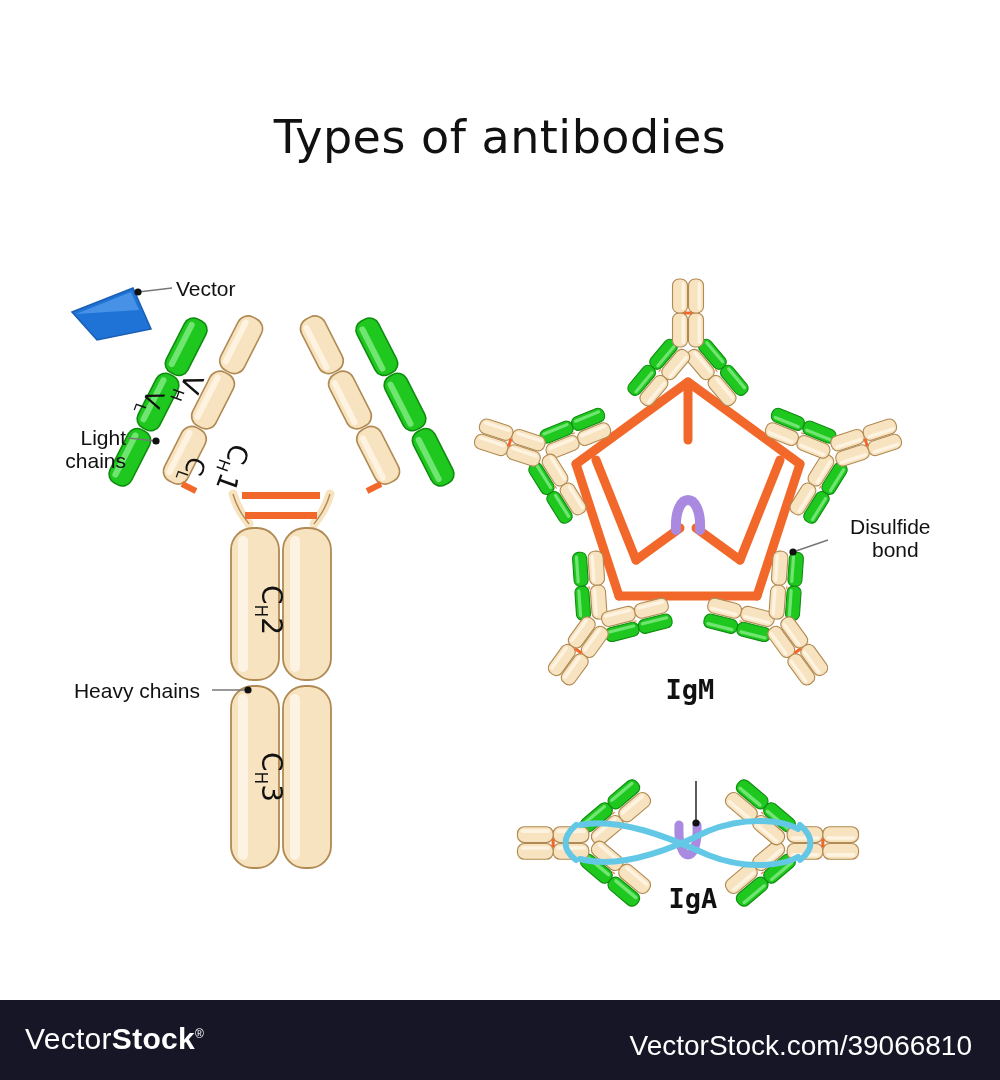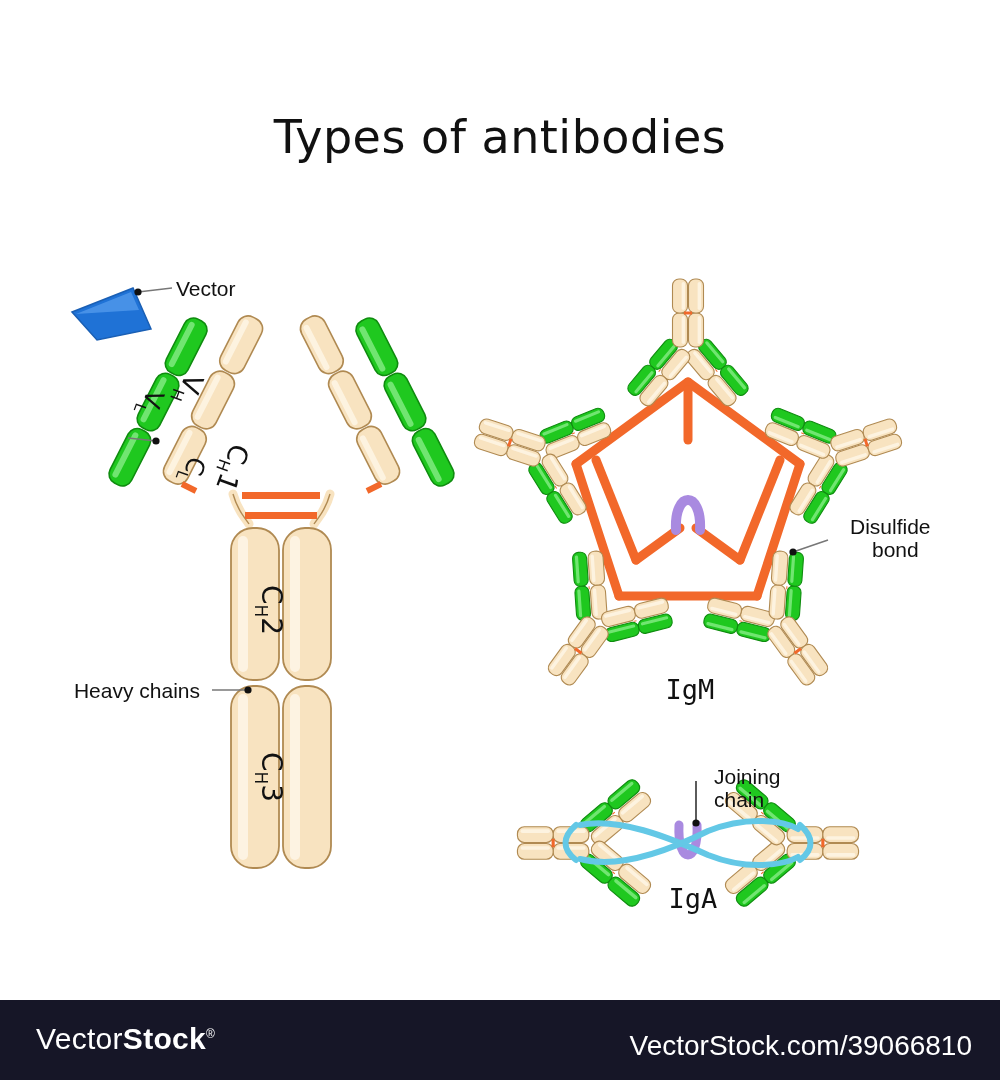--- a/index.html
+++ b/index.html
@@ -13,34 +13,34 @@
   #stage{position:absolute;left:0;top:0;width:1000px;height:1080px;}
   svg.layer{position:absolute;left:0;top:0;width:1000px;height:1080px;}
   .title{
     position:absolute;left:0;top:82px;width:1000px;text-align:center;
     font-family:"DejaVu Sans",sans-serif;
     font-size:46px;color:#111111;letter-spacing:.5px;margin-top:28px;
   }
   .caption{
     position:absolute;text-align:center;
     font-family:"DejaVu Sans Mono","Liberation Mono",monospace;
-    font-size:27px;color:#111111;font-weight:400;line-height:1.12;
+    font-size:27px;color:#111111;font-weight:700;line-height:1.12;
   }
   .lbl{
     position:absolute;
     font-family:"Liberation Sans",sans-serif;
     font-size:21px;color:#111111;line-height:1.1;
   }
   .lbl.r{text-align:right;}
   .footer{
     position:absolute;left:0;top:1000px;width:1000px;height:80px;
     background:#161627;
   }
   .vs-logo{
-    position:absolute;left:36px;top:1022px;
+    position:absolute;left:25px;top:1022px;
     font-family:"Liberation Sans",sans-serif;
     font-size:30px;color:#ffffff;letter-spacing:.3px;
   }
   .vs-logo b{font-weight:700;}
   .vs-logo sup{font-size:12px;vertical-align:super;}
   .vs-url{
     position:absolute;right:28px;top:1030px;
     font-family:"Liberation Sans",sans-serif;
     font-size:28px;color:#ffffff;
   }
@@ -271,35 +271,35 @@
       <path d="M-112,-18 C-126,-6 -126,6 -112,17" fill="none" stroke="#63c8e6" stroke-width="6" stroke-linecap="round"></path>
       <path d="M112,-18 C126,-6 126,6 112,17" fill="none" stroke="#63c8e6" stroke-width="6" stroke-linecap="round"></path>
 
       <line x1="8" y1="-20" x2="8" y2="-62" stroke="#333333" stroke-width="1.6"></line>
       <circle cx="8" cy="-20" r="3.6" fill="#111111"></circle>
     </g>
   </svg>
 
   <div class="lbl" style="left:176px;top:277px;">Vector</div>
 
+  <div class="lbl r" style="left:22px;top:426px;width:104px;">
+    <div>Light</div>
+    <div>chains</div>
+  </div>
 
   <div class="lbl r" style="left:4px;top:679px;width:196px;">Heavy chains</div>
 
 
   <div class="lbl" style="left:850px;top:515px;width:160px;">
     <div>Disulfide</div>
     <div style="padding-left:22px;">bond</div>
   </div>
 
   <div class="caption" style="left:620px;top:675px;width:140px;">IgM</div>
 
-  <div class="lbl" style="left:714px;top:765px;width:150px;">
-    <div>Joining</div>
-    <div>chain</div>
-  </div>
 
   <div class="caption" style="left:623px;top:884px;width:140px;">IgA</div>
 
   <div class="footer"></div>
   <div class="vs-logo"><span>Vector</span><b>Stock</b><sup>®</sup></div>
   <div class="vs-url">VectorStock.com/39066810</div>
 
 </div>
 
 </body></html>

